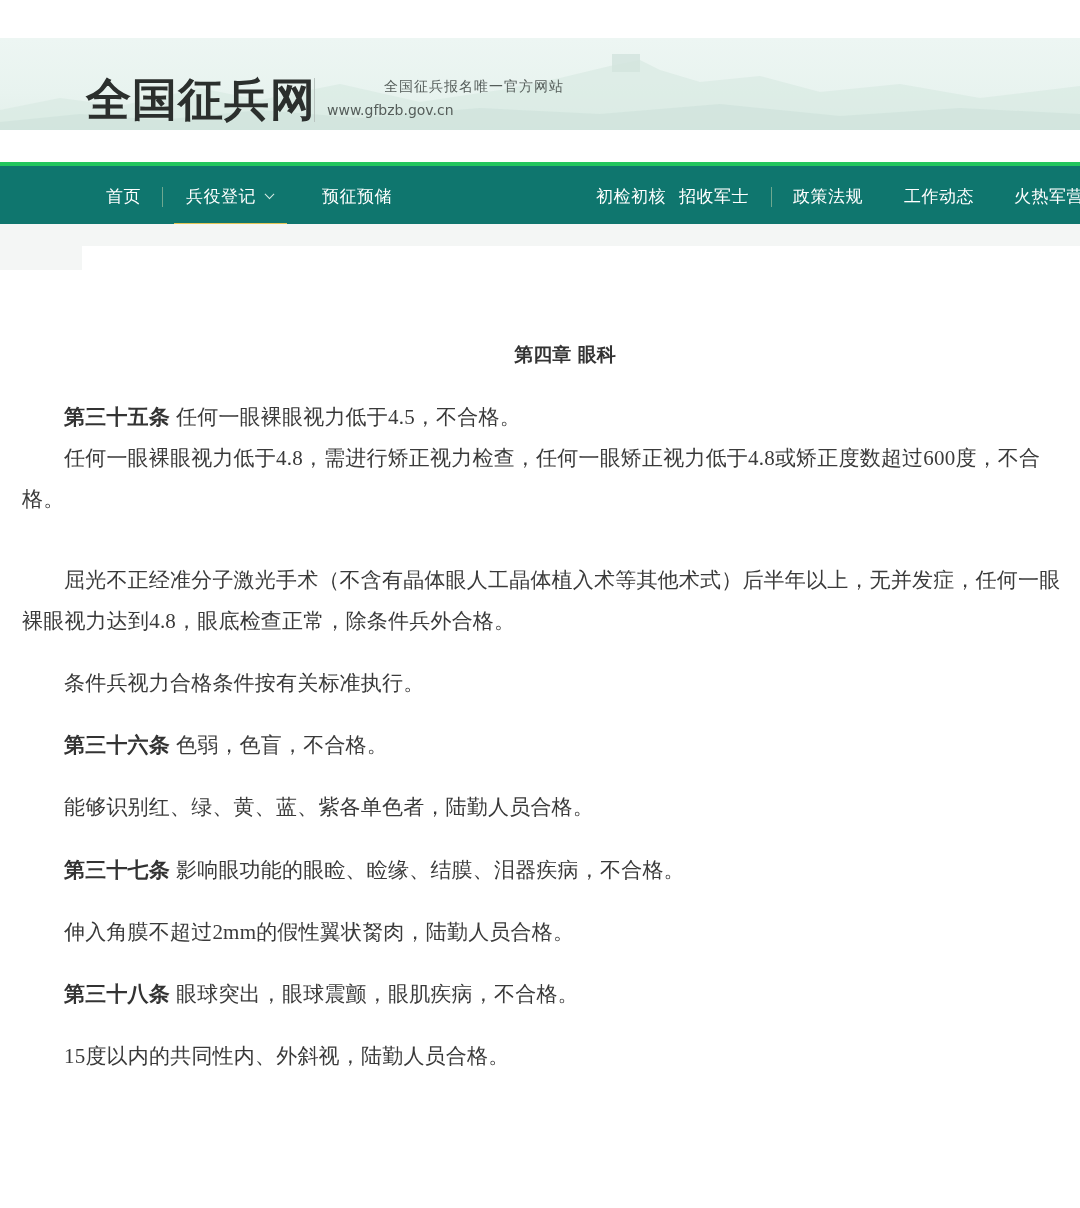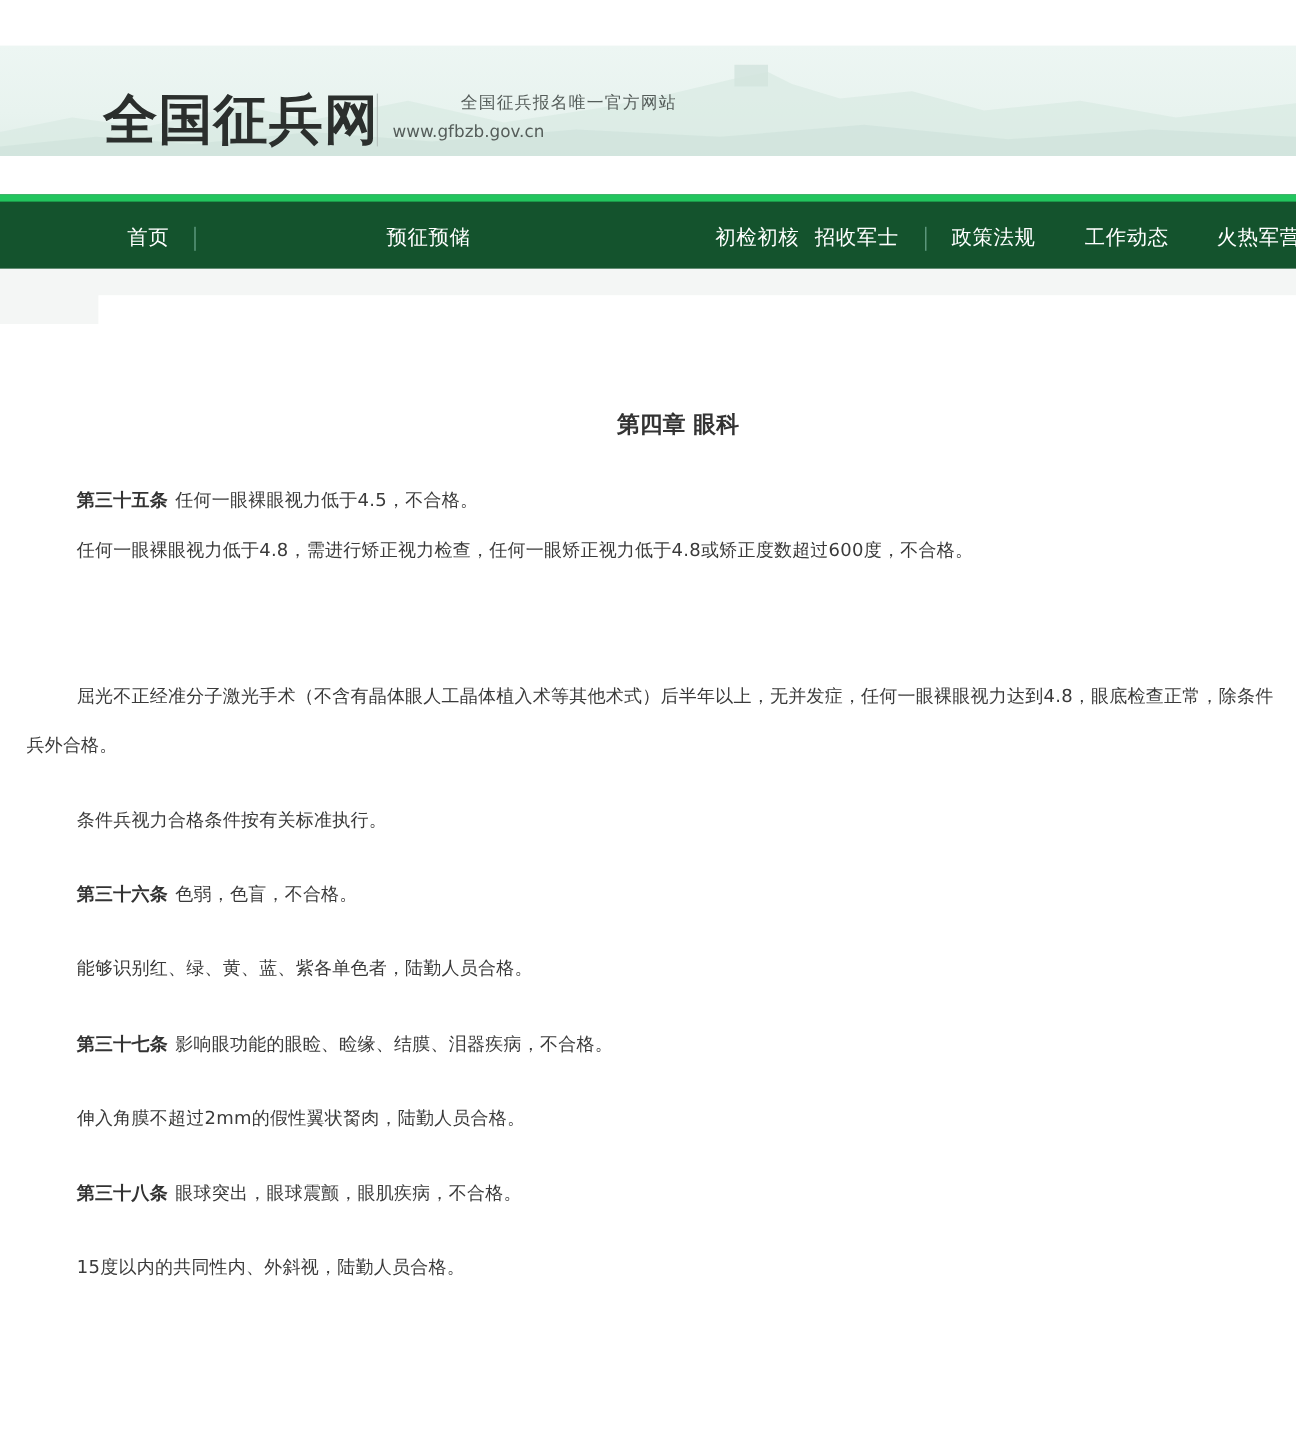--- a/index.html
+++ b/index.html
@@ -38,21 +38,21 @@
       position: absolute; right: 24px; top: 36px;
       font-family: "DejaVu Serif", "Liberation Serif", serif;
       font-size: 40px; font-weight: bold; font-style: italic; color: #c8322a;
       letter-spacing: 0px; line-height: 56px;
       text-shadow: 0 1px 0 rgba(120,20,10,0.25);
       white-space: pre;
     }
 
     .nav {
       position: absolute; left: 0; top: 162px; width: 1080px; height: 62px;
-      background: #14532d; border-top: 6px solid #22c55e;
+      background: #0f766e; border-top: 4px solid #22c55e;
       overflow: hidden; white-space: nowrap;
     }
     .nav-item {
       position: absolute; top: 0; height: 61px; line-height: 60px;
       color: #ffffff; font-size: 17px; letter-spacing: 0.5px; cursor: pointer;
     }
     .nav-item .chev {
       display: inline-block; width: 7px; height: 7px; margin-left: 10px;
       border-right: 1.5px solid #d8ece4; border-bottom: 1.5px solid #d8ece4;
       transform: rotate(45deg) translate(-3px, -3px);
@@ -65,22 +65,23 @@
     .gray-strip { position: absolute; left: 0; top: 224px; width: 1080px; height: 46px; background: #f4f6f5; }
     .card-top { position: absolute; left: 82px; top: 246px; width: 998px; height: 40px; background: #ffffff; }
 
     .article { position: absolute; left: 0; top: 0; width: 1080px; }
     .chapter-title {
       position: absolute; left: 0; top: 340px; width: 1130px; text-align: center;
       font-size: 19px; font-weight: bold; color: #333; line-height: 28px;
     }
     .para {
       position: absolute; left: 22px; width: 1040px;
-      font-size: 15px; line-height: 41px; color: #3a3a3a; text-indent: 42px;
+      font-size: 21px; line-height: 41px; color: #3a3a3a; text-indent: 42px;
       letter-spacing: 0.2px;
+      font-family: Liberation Serif, serif;
     }
     .para .art { font-weight: bold; color: #333; margin-right: 6px; }
   </style>
 </head>
 <body>
 
 <div class="top-gap"></div>
 
 <div class="header">
   <svg class="mountains" viewBox="0 0 1080 90" preserveAspectRatio="none">
@@ -90,20 +91,21 @@
   </svg>
   <div class="logo">全国征兵网</div>
   <div class="logo-divider"></div>
   <div class="logo-sub">全国征兵报名唯一官方网站</div>
   <div class="logo-url">www.gfbzb.gov.cn</div>
 </div>
 
 <nav class="nav">
   <div class="nav-item" style="left:106px"><span>首页</span></div>
   <div class="nav-sep" style="left:162px"></div>
+  <div class="nav-item active" style="left:186px"><span>兵役登记</span><span class="chev"></span></div>
   <div class="nav-item" style="left:322px"><span>预征预储</span></div>
   <div class="nav-item" style="left:596px"><span>初检初核</span></div>
   <div class="nav-item" style="left:679px"><span>招收军士</span></div>
   <div class="nav-sep" style="left:771px"></div>
   <div class="nav-item" style="left:793px"><span>政策法规</span></div>
   <div class="nav-item" style="left:904px"><span>工作动态</span></div>
   <div class="nav-item" style="left:1014px"><span>火热军营</span></div>
 </nav>
 
 <div class="gray-strip"></div>

